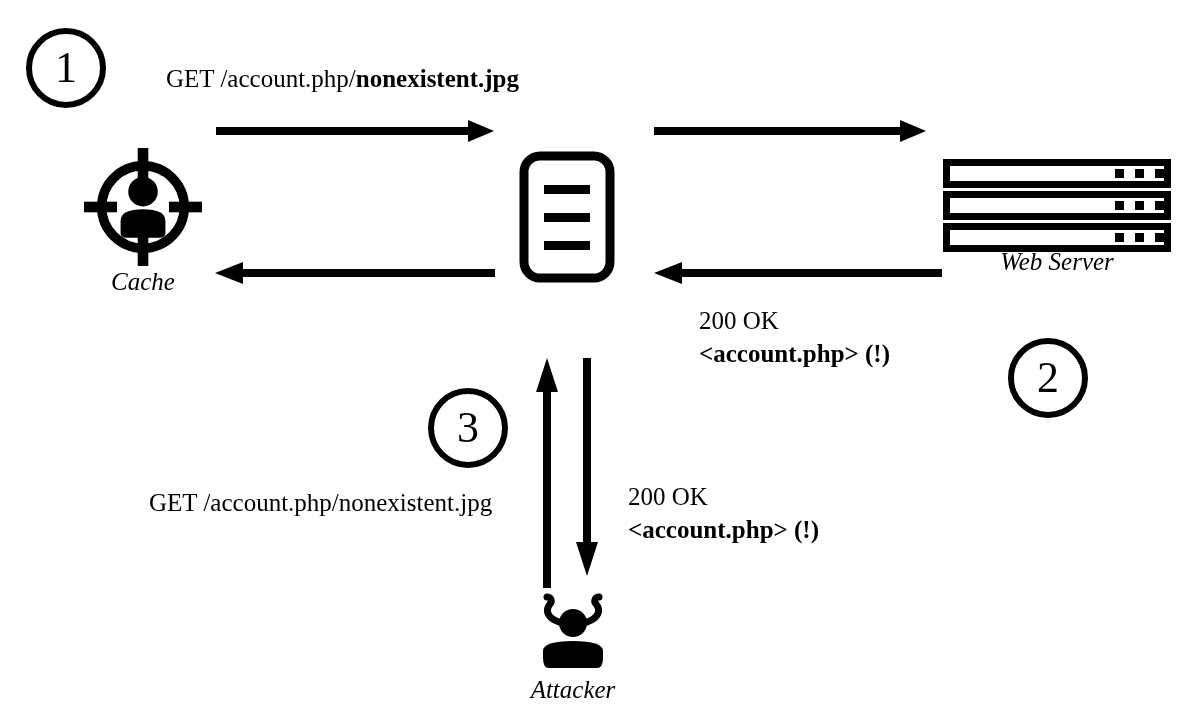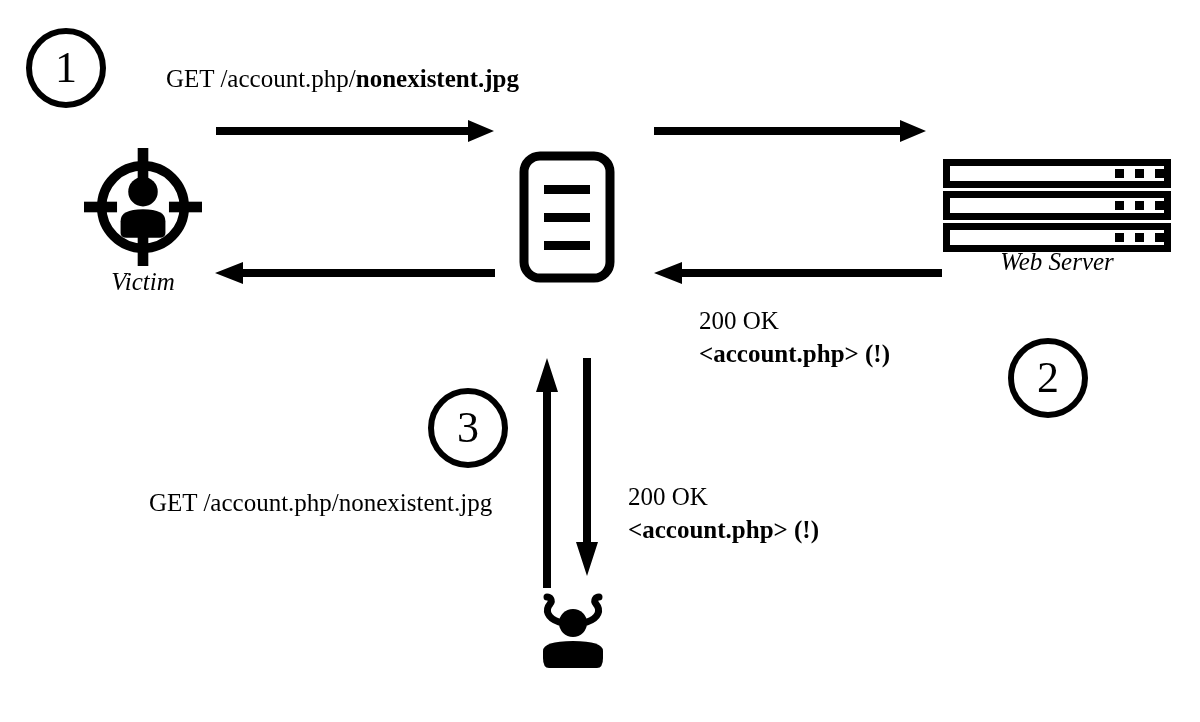--- a/index.html
+++ b/index.html
@@ -126,21 +126,21 @@
       <rect x="45.5" y="0" width="9" height="28" fill="#000"></rect>
       <rect x="45.5" y="72" width="9" height="28" fill="#000"></rect>
       <rect x="0" y="45.5" width="28" height="9" fill="#000"></rect>
       <rect x="72" y="45.5" width="28" height="9" fill="#000"></rect>
 
       <circle cx="50" cy="37" r="12.5" fill="#000"></circle>
 
       <path d="M31,72 L31,62 Q31,52 50,52 Q69,52 69,62 L69,72 Q69,76 64,76 L36,76 Q31,76 31,72 Z" fill="#000"></path>
     </svg>
   </div>
-  <div class="abs node-label" style="left:83px; top:268px; width:120px;">Victim</div>
+  <div class="abs node-label" style="left:83px; top:268px; width:120px;">Cache</div>
 
   <div class="abs icon" style="left:519px; top:151px; width:96px; height:132px;">
     <svg width="96" height="132" viewBox="0 0 96 132" aria-hidden="true">
       <rect x="5" y="5" width="86" height="122" rx="16" ry="16" fill="#fff" stroke="#000" stroke-width="9"></rect>
       <rect x="25" y="34" width="46" height="9" fill="#000"></rect>
       <rect x="25" y="62" width="46" height="9" fill="#000"></rect>
       <rect x="25" y="90" width="46" height="9" fill="#000"></rect>
     </svg>
   </div>
 
@@ -170,20 +170,21 @@
 
       <path d="M30,30 C18,26 16,18 21,12 C24,8 21,5 18,5" fill="none" stroke="#000" stroke-width="7" stroke-linecap="round"></path>
 
       <path d="M58,30 C70,26 72,18 67,12 C64,8 67,5 70,5" fill="none" stroke="#000" stroke-width="7" stroke-linecap="round"></path>
 
       <circle cx="44" cy="31" r="14" fill="#000"></circle>
 
       <path d="M20,76 Q14,76 14,66 L14,59 Q14,49 44,49 Q74,49 74,59 L74,66 Q74,76 68,76 Z" fill="#000"></path>
     </svg>
   </div>
+  <div class="abs node-label" style="left:493px; top:676px; width:160px;">Attacker</div>
 
   <div class="abs msg" style="left:699px; top:304px;">
     <div>200 OK</div>
     <div><b>&lt;account.php&gt; (!)</b></div>
   </div>
 
   <div class="abs msg" style="left:149px; top:486px;">
     <span>GET /account.php/nonexistent.jpg</span>
   </div>
 

